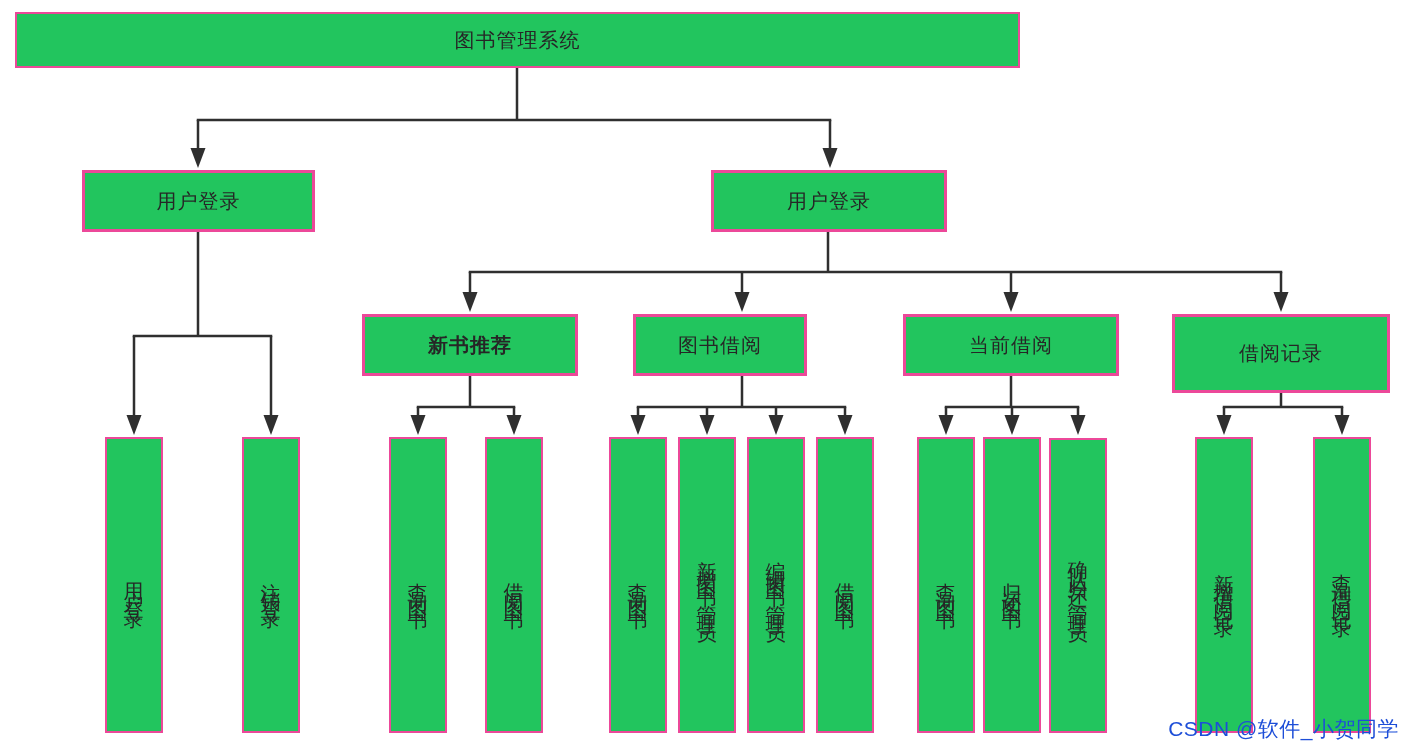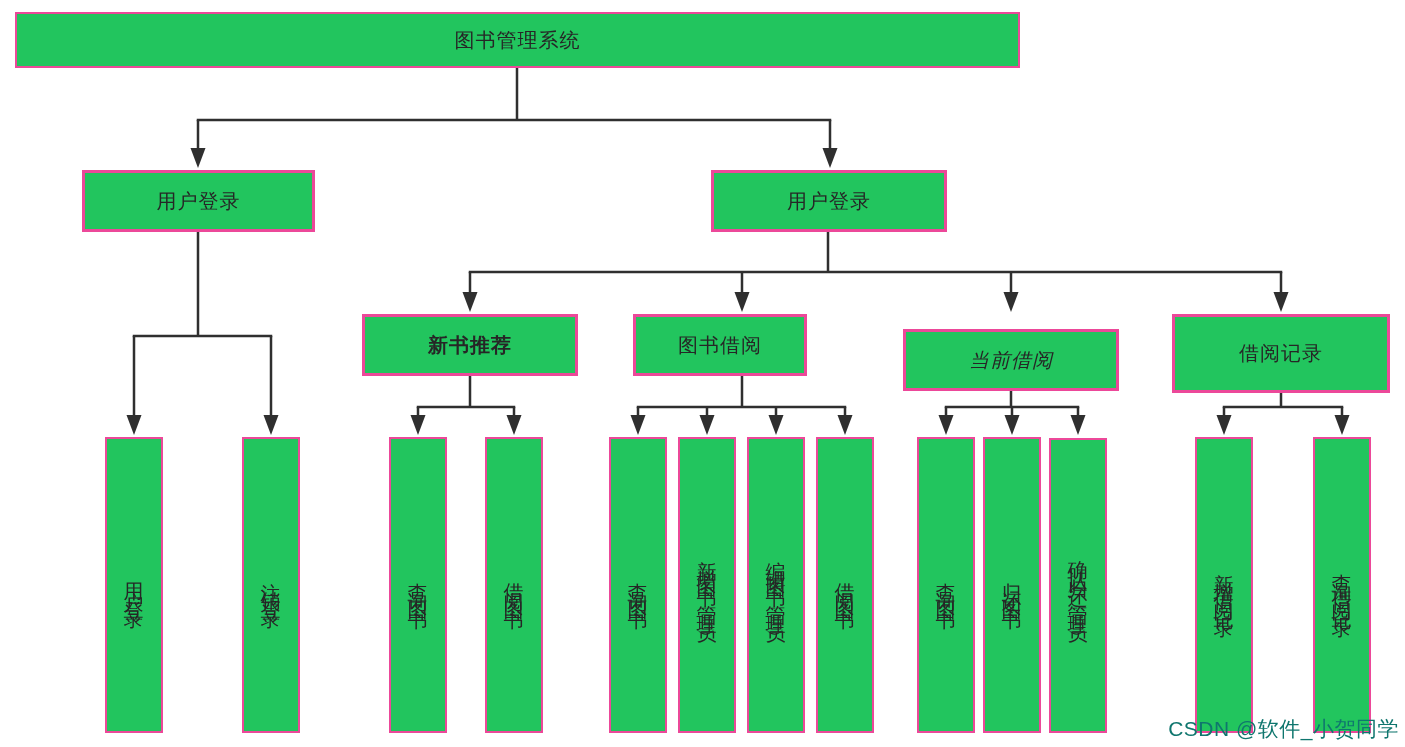--- a/index.html
+++ b/index.html
@@ -37,21 +37,21 @@
     letter-spacing: 9px;
     font-size: 20px;
     white-space: normal;
     line-height: 1;
   }
   .watermark {
     position: absolute;
     right: 6px;
     bottom: 4px;
     font-size: 21px;
-    color: #0f766e;
+    color: #1d4ed8;
     letter-spacing: 0.5px;
     z-index: 3;
   }
   .wire { stroke: #2f2f2f; stroke-width: 2.5; fill: none; }
   .head { fill: #2f2f2f; stroke: none; }
 </style>
 </head>
 <body>
 
 <div class="stage">
@@ -149,21 +149,21 @@
     </g>
   </svg>
 
   <div class="box" style="left:15px; top:12px; width:1005px; height:56px;">图书管理系统</div>
 
   <div class="box mid" style="left:82px; top:170px; width:233px; height:62px;">用户登录</div>
   <div class="box mid" style="left:711px; top:170px; width:236px; height:62px;">用户登录</div>
 
   <div class="box mid" style="left:362px; top:314px; width:216px; height:62px;font-weight:bold;">新书推荐</div>
   <div class="box mid" style="left:633px; top:314px; width:174px; height:62px;">图书借阅</div>
-  <div class="box mid" style="left:903px; top:329px; width:216px; height:62px;font-style:italic;">当前借阅</div>
+  <div class="box mid" style="left:903px; top:314px; width:216px; height:62px;">当前借阅</div>
   <div class="box mid" style="left:1172px; top:314px; width:218px; height:79px;">借阅记录</div>
 
   <div class="box v" style="left:105px; top:437px; width:58px; height:296px;">用户登录</div>
   <div class="box v" style="left:242px; top:437px; width:58px; height:296px;">注销登录</div>
 
   <div class="box v" style="left:389px; top:437px; width:58px; height:296px;">查询图书</div>
   <div class="box v" style="left:485px; top:437px; width:58px; height:296px;">借阅图书</div>
 
   <div class="box v" style="left:609px; top:437px; width:58px; height:296px;">查询图书</div>
   <div class="box v" style="left:678px; top:437px; width:58px; height:296px;">新增图书（管理员）</div>

